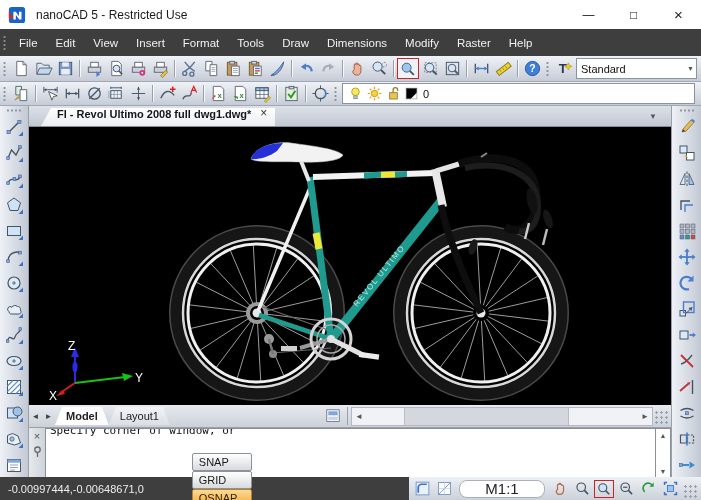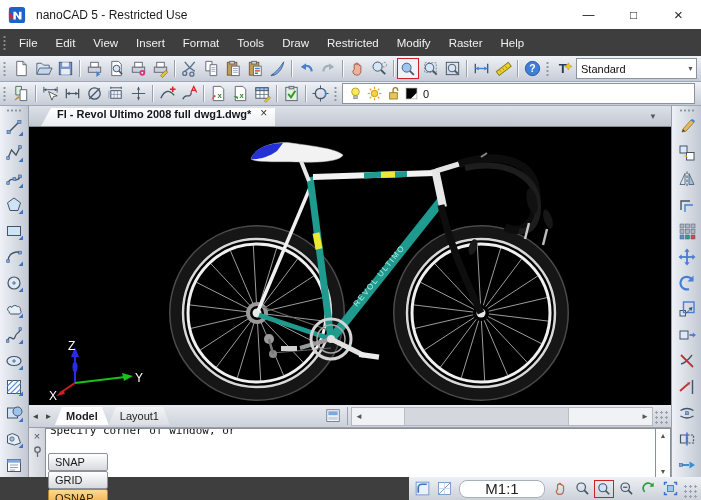--- a/index.html
+++ b/index.html
@@ -108,21 +108,21 @@
 
   <div class="menubar">
     <div class="vdots"></div>
     <div class="menu-item">File</div>
     <div class="menu-item">Edit</div>
     <div class="menu-item">View</div>
     <div class="menu-item">Insert</div>
     <div class="menu-item">Format</div>
     <div class="menu-item">Tools</div>
     <div class="menu-item">Draw</div>
-    <div class="menu-item">Restricted</div>
+    <div class="menu-item">Dimensions</div>
     <div class="menu-item">Modify</div>
     <div class="menu-item">Raster</div>
     <div class="menu-item">Help</div>
   </div>
 
   <div class="tb tb1">
     <div class="tgrip"></div>
     <div class="tbtn">
         <svg width="19" height="19" viewBox="0 0 20 20">
           <path d="M5 2.5h6.5L15 6v11.5H5z" fill="#fff" stroke="#667"></path>
@@ -831,20 +831,21 @@
           <svg width="20" height="20" viewBox="0 0 20 20">
             <rect x="3.5" y="2.5" width="9" height="7" fill="#dde3ec" stroke="#8899aa"></rect>
             <circle cx="11.5" cy="12" r="6" fill="#35b53a" stroke="#1a7a1e"></circle>
             <circle cx="9.5" cy="10" r="1.8" fill="#8fe394"></circle>
           </svg>
         </div>
     </div>
   </div>
 
   <div class="statusbar">
+    <span class="coords">-0.00997444,-0.00648671,0</span>
     <div class="toggles">
       <div class="toggle off">SNAP</div>
       <div class="toggle off">GRID</div>
       <div class="toggle on">OSNAP</div>
       <div class="toggle on">OTRACK</div>
     </div>
     <div class="status-right">
       <div class="sbtn">
           <svg width="17" height="17" viewBox="0 0 20 20">
             <rect x="2.5" y="2.5" width="15" height="15" fill="#eaf1fa" stroke="#6a90c0"></rect>

